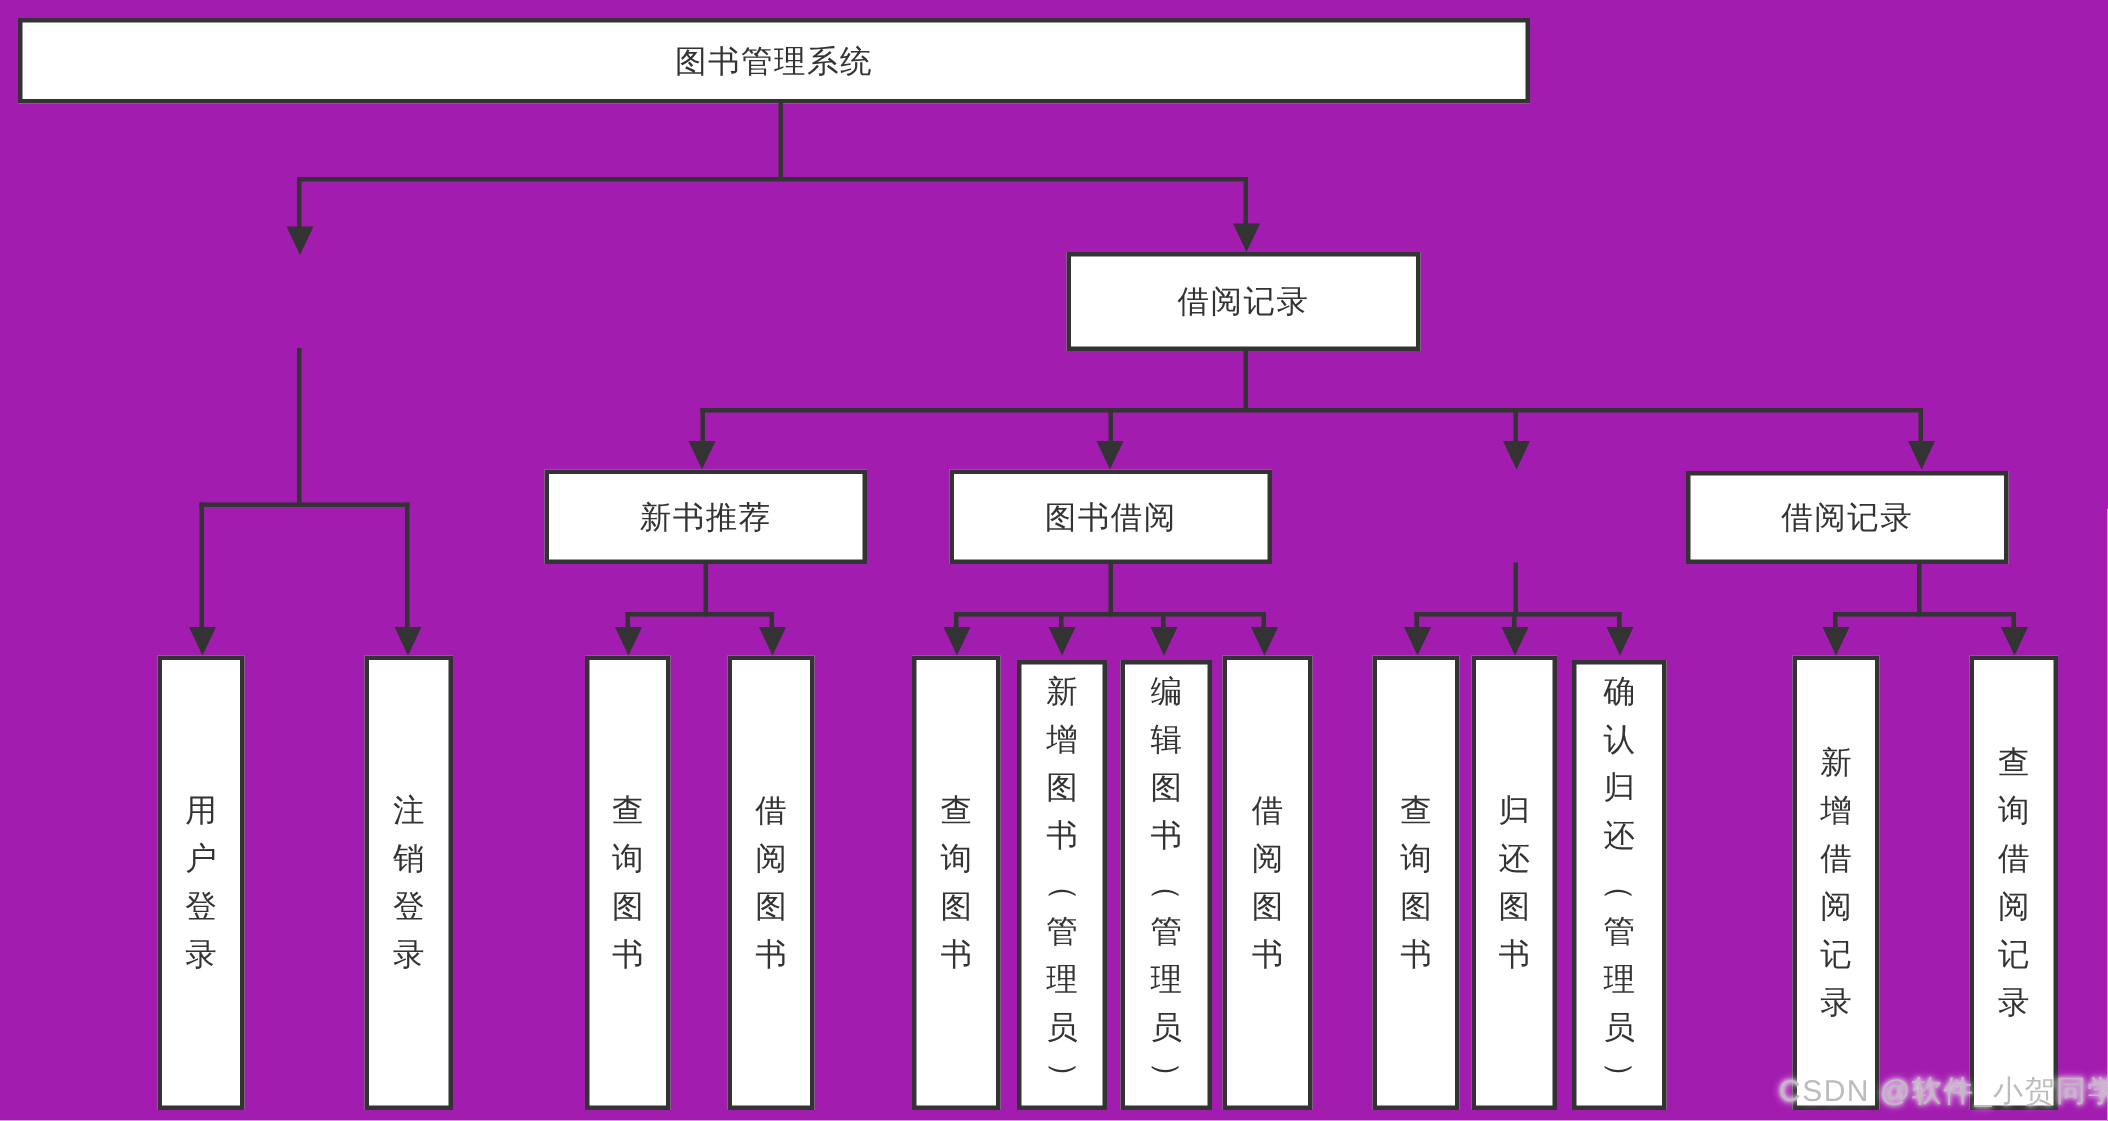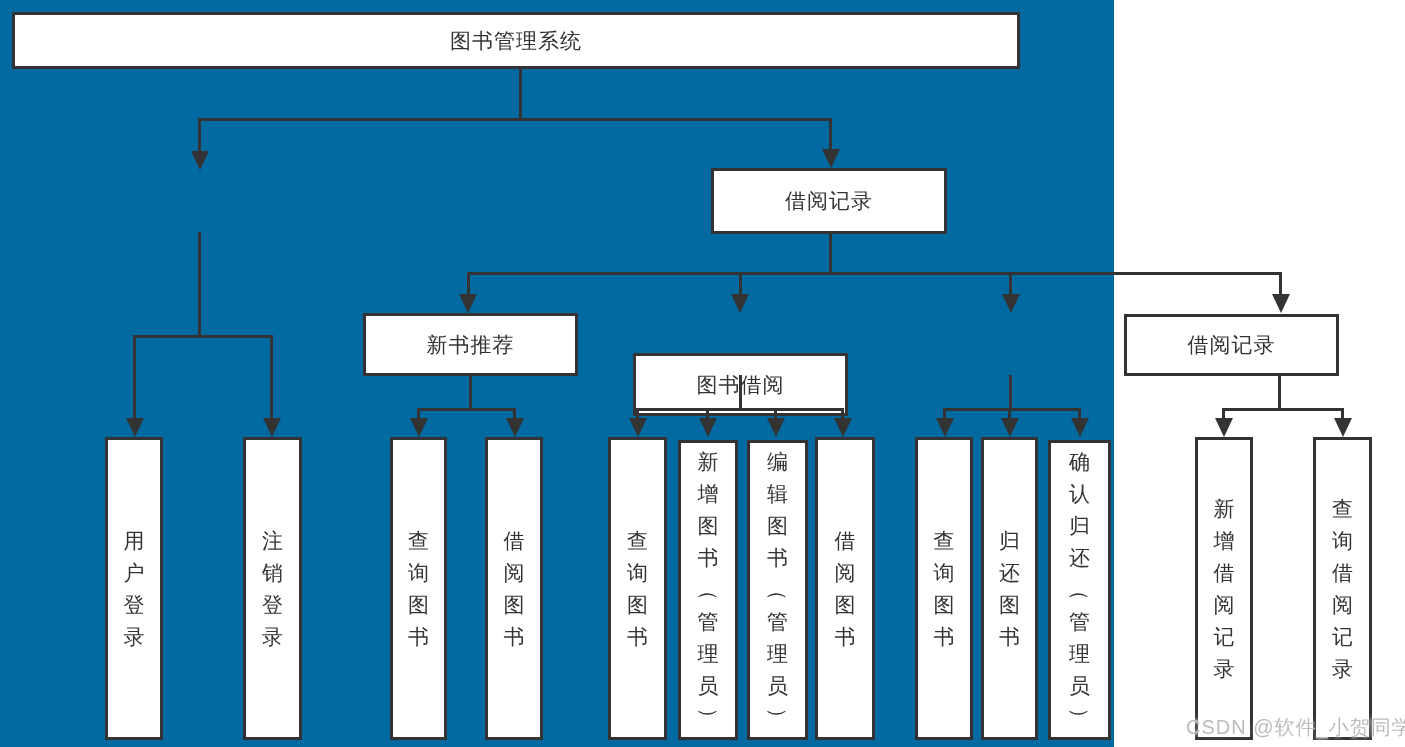--- a/index.html
+++ b/index.html
@@ -1,18 +1,18 @@
 <!DOCTYPE html>
 <html><head>
 <meta charset="utf-8">
 <style>
   html,body{margin:0;padding:0;background:#ffffff;}
   body{width:1405px;height:747px;position:relative;overflow:hidden;
        font-family:"Liberation Sans","DejaVu Sans",sans-serif;}
-  .canvas{position:absolute;left:0;top:0;width:1114px;height:747px;background:#0369a1;}
+  .canvas{position:absolute;left:0;top:0;width:1405px;height:747px;background:#a21caf;}
   .box{position:absolute;box-sizing:border-box;border:3px solid #333333;background:#ffffff;
        display:flex;align-items:center;justify-content:center;
        color:#333333;font-size:21px;letter-spacing:1px;}
   .leaf{flex-direction:column;letter-spacing:0;}
   .vchar{height:32px;line-height:32px;font-size:21px;text-align:center;}
   .rot{transform:rotate(90deg);}
   .hline,.vline{position:absolute;background:#333333;}
   .hline{height:3px;}
   .vline{width:3px;}
   .arrow{position:absolute;width:0;height:0;
@@ -27,21 +27,21 @@
 
 <div class="canvas">
 
   <div class="box" style="left:12px;top:12px;width:1008px;height:57px;">图书管理系统</div>
 
 
   <div class="box" style="left:711px;top:168px;width:236px;height:66px;">借阅记录</div>
 
   <div class="box" style="left:363px;top:313px;width:215px;height:63px;">新书推荐</div>
 
-  <div class="box" style="left:633px;top:313px;width:215px;height:63px;margin-top:40px;">图书借阅</div>
+  <div class="box" style="left:633px;top:313px;width:215px;height:63px;">图书借阅</div>
 
 
   <div class="box" style="left:1124px;top:314px;width:215px;height:62px;">借阅记录</div>
 
   <div class="box leaf" style="left:105px;top:437px;width:58px;height:303px;">
       <div class="vchar">用</div>
       <div class="vchar">户</div>
       <div class="vchar">登</div>
       <div class="vchar">录</div>
     </div>

